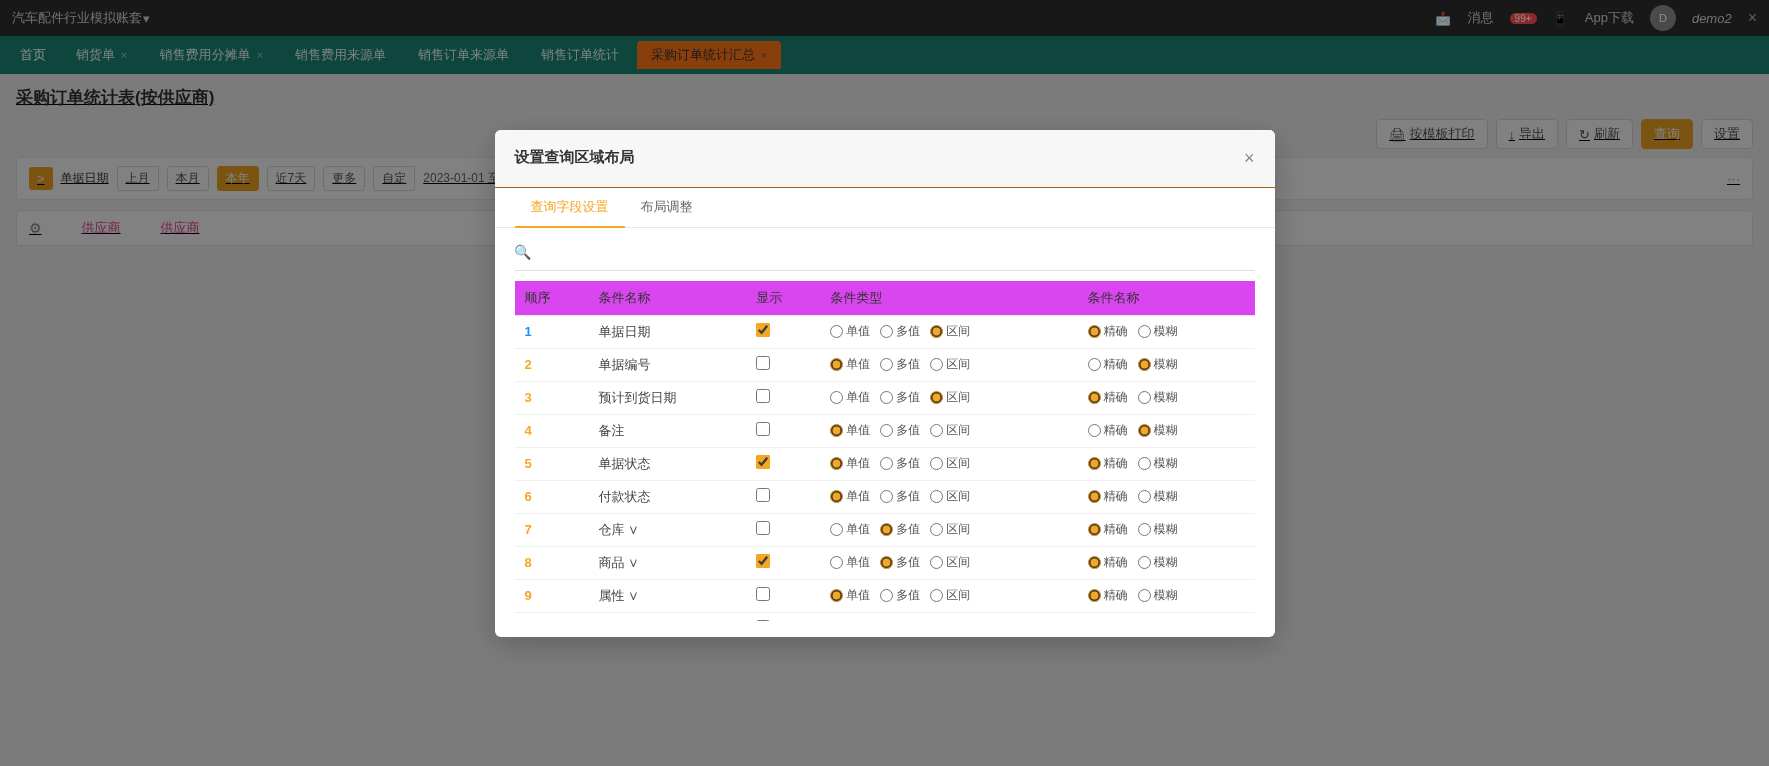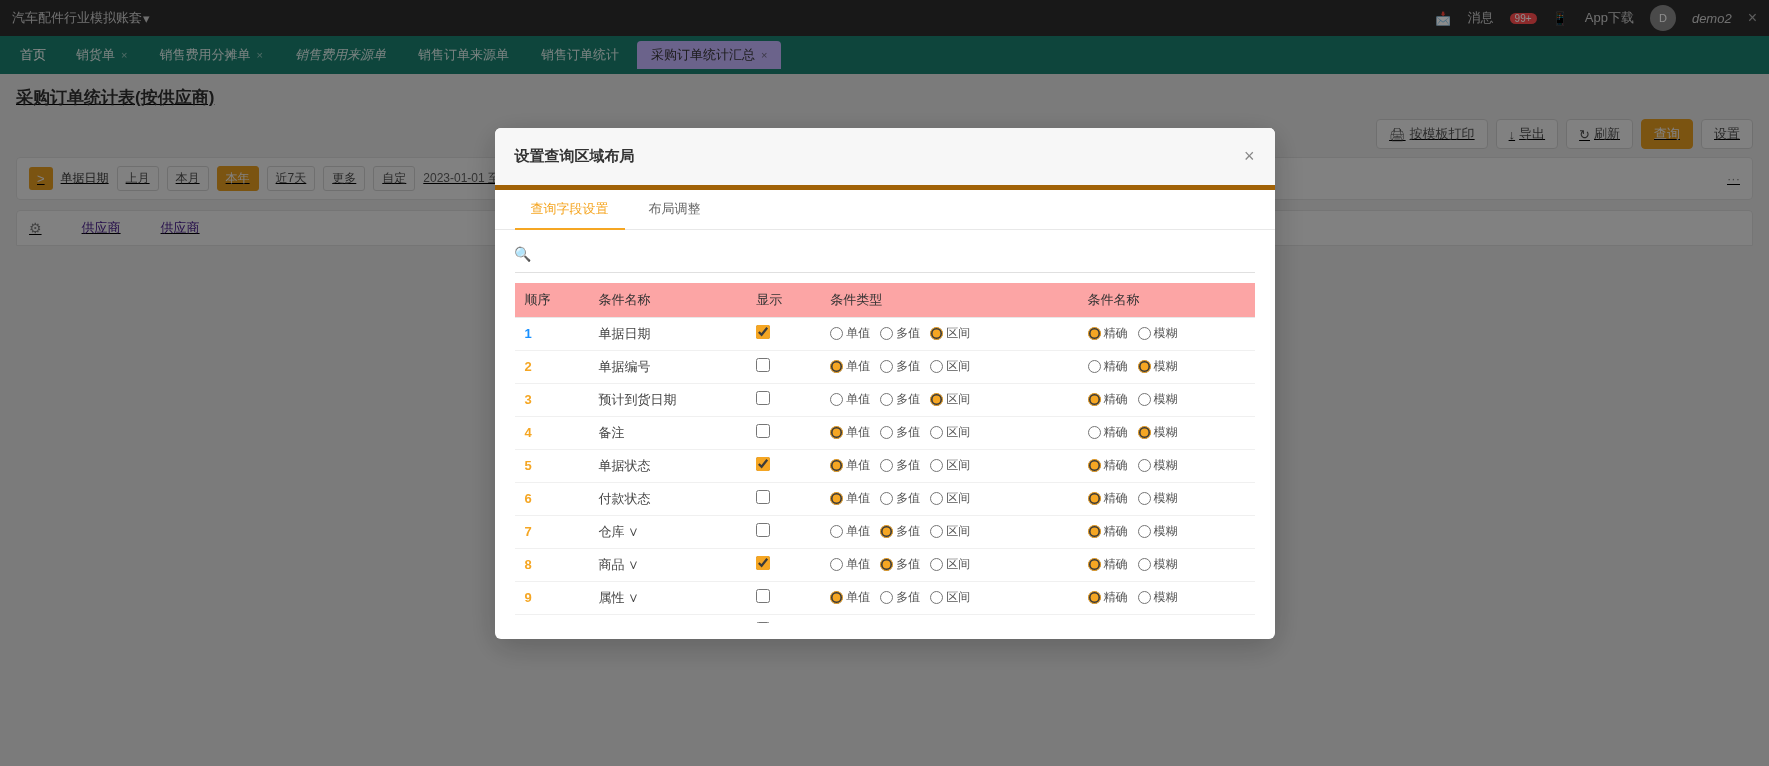--- a/index.html
+++ b/index.html
@@ -35,21 +35,21 @@
       padding: 0 14px;
       border-radius: 4px 4px 0 0;
       display: flex;
       align-items: center;
       gap: 6px;
       font-size: 13px;
       cursor: pointer;
       color: rgba(255,255,255,0.85);
     }
     .tab-item.active {
-      background: #c4b5fd;
+      background: #f97316;
       color: #333;
     }
     .tab-item .tab-close { font-size: 11px; opacity: 0.6; }
     .tab-home { color: #fff; font-size: 13px; padding: 0 12px; }
 
     
     .page-content {
       background: #f5f5f5;
       padding: 12px 16px;
       min-height: calc(766px - 36px - 38px);
@@ -102,21 +102,21 @@
     
     .table-header {
       background: #fff;
       border: 1px solid #e8e8e8;
       border-radius: 4px 4px 0 0;
       display: flex;
       align-items: center;
       padding: 8px 12px;
       gap: 40px;
     }
-    .col-header { font-size: 13px; color: #4c1d95; font-weight: 500; }
+    .col-header { font-size: 13px; color: #ec4899; font-weight: 500; }
 
     
     .overlay {
       position: fixed;
       top: 0; left: 0; right: 0; bottom: 0;
       background: rgba(0,0,0,0.45);
       z-index: 100;
       display: flex;
       align-items: center;
       justify-content: center;
@@ -128,35 +128,35 @@
       border-radius: 6px;
       width: 780px;
       max-height: 680px;
       box-shadow: 0 8px 32px rgba(0,0,0,0.22);
       display: flex;
       flex-direction: column;
       position: relative;
     }
     .modal-header {
       background: #f7f7f7;
-      border-bottom: 5px solid #a16207;
+      border-bottom: 1px solid #a16207;
       padding: 18px 20px;
       border-radius: 6px 6px 0 0;
       display: flex;
-      align-items: center;
+      align-items: flex-start;
       justify-content: space-between;
     }
     .modal-title { font-size: 15px; font-weight: bold; color: #333; }
     .modal-close { cursor: pointer; font-size: 18px; color: #888; }
 
     .modal-tabs {
       display: flex;
       padding: 0 20px;
       border-bottom: 1px solid #e8e8e8;
-      gap: 8px;
+      gap: 0;
     }
     .modal-tab {
       padding: 10px 16px;
       font-size: 13px;
       cursor: pointer;
       color: #666;
       border-bottom: 2px solid transparent;
       margin-bottom: -1px;
     }
     .modal-tab.active {
@@ -190,21 +190,21 @@
     }
     .search-icon { color: #aaa; font-size: 14px; }
 
     
     .config-table {
       width: 100%;
       border-collapse: collapse;
       font-size: 13px;
     }
     .config-table thead tr {
-      background: #fca5a5;
+      background: #d946ef;
     }
     .config-table th {
       padding: 8px 10px;
       text-align: left;
       font-weight: 500;
       color: #333;
       border-bottom: 1px solid #e8e8e8;
     }
     .config-table td {
       padding: 7px 10px;
@@ -284,21 +284,21 @@
     </div>
     <span style="cursor:pointer;color:#ccc;font-style:italic;">demo2</span>
     <span class="close-btn-top">×</span>
   </div>
 </div>
 
 <div class="tab-bar">
   <span class="tab-home tab-item">首页</span>
   <span class="tab-item">销货单 <span class="tab-close">×</span></span>
   <span class="tab-item">销售费用分摊单 <span class="tab-close">×</span></span>
-  <span class="tab-item" style="max-width:120px;overflow:hidden;text-overflow:ellipsis;white-space:nowrap;font-style:italic;">销售费用来源单</span>
+  <span class="tab-item" style="max-width:120px;overflow:hidden;text-overflow:ellipsis;white-space:nowrap;">销售费用来源单</span>
   <span class="tab-item" style="max-width:120px;overflow:hidden;text-overflow:ellipsis;white-space:nowrap;">销售订单来源单</span>
   <span class="tab-item">销售订单统计</span>
   <span class="tab-item active">采购订单统计汇总 <span class="tab-close">×</span></span>
 </div>
 
 <div class="page-content" style="filter: brightness(0.92); text-decoration: underline;">
   <div class="page-title">采购订单统计表(按供应商)</div>
   <div class="page-toolbar">
     <button class="toolbar-btn">
       <span>🖨</span>

